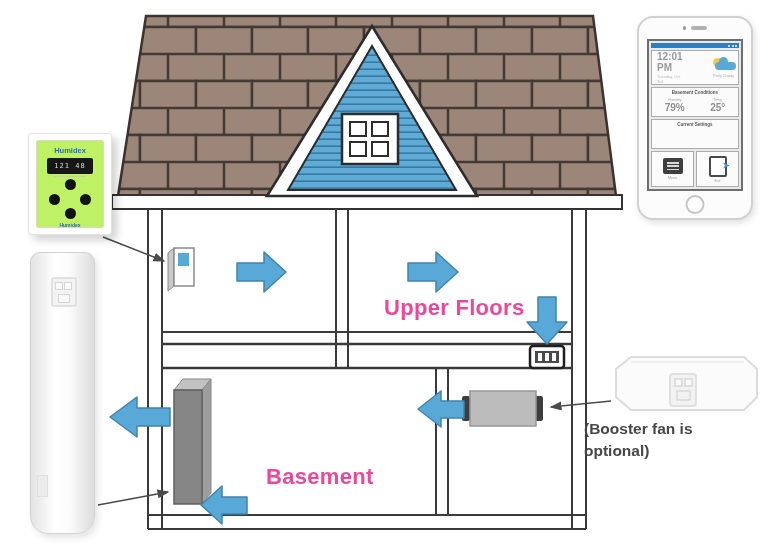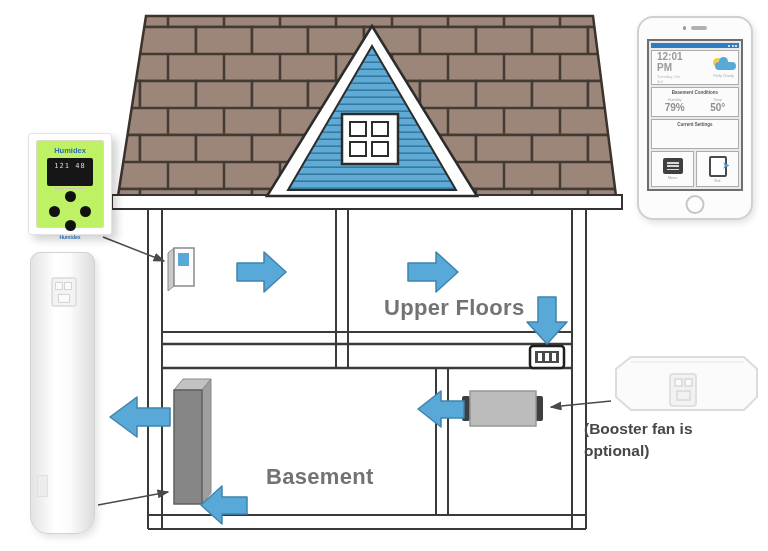--- a/index.html
+++ b/index.html
@@ -1,33 +1,33 @@
 <!DOCTYPE html>
 <html><head>
 <meta charset="utf-8">
 <style>
   html,body{margin:0;padding:0;background:#fff;}
   .stage{position:relative;width:768px;height:551px;background:#ffffff;overflow:hidden;
          font-family:"Liberation Sans",sans-serif;}
   .stage svg{position:absolute;left:0;top:0;}
 
   
-  .room-label{position:absolute;font-weight:700;color:#737373;font-size:22px;letter-spacing:.3px;}
+  .room-label{position:absolute;font-weight:700;color:#ec4899;font-size:22px;letter-spacing:.3px;}
   .lbl-upper{left:384px;top:295px;}
   .lbl-basement{left:266px;top:440px;margin-top:24px;}
   .booster-note{position:absolute;left:584px;top:418px;width:184px;text-align:left;
                 font-weight:700;color:#474747;font-size:15.5px;line-height:1.45;}
 
   
   .controller{position:absolute;left:28px;top:133px;width:82px;height:100px;background:#fff;
               border:1px solid #e3e3e3;border-radius:3px;box-shadow:5px 5px 9px rgba(0,0,0,.18);}
   .controller .panel{position:absolute;left:7px;right:7px;top:6px;bottom:6px;background:#bef264;
               border:1px solid #ded9c6;border-radius:2px;text-align:center;}
   .controller .brand{font-size:7.5px;font-weight:700;color:#2d6cb3;margin-top:5px;}
-  .controller .lcd{width:46px;height:28px;margin:3px auto 2px;background:#161616;border-radius:2px;
+  .controller .lcd{width:46px;height:16px;margin:3px auto 2px;background:#161616;border-radius:2px;
               color:#dcdcdc;font-family:"DejaVu Sans Mono",monospace;font-size:7px;line-height:16px;
               letter-spacing:1px;}
   .controller .sep{width:32px;height:1px;background:#cfc9b2;margin:2px auto;}
   .controller .pad{position:relative;width:42px;height:40px;margin:2px auto 0;}
   .controller .key{position:absolute;width:11px;height:11px;border-radius:50%;background:#111;}
   .k-up{left:15.5px;top:0;} .k-left{left:0;top:14.5px;} .k-right{left:31px;top:14.5px;} .k-down{left:15.5px;top:29px;}
   .controller .footer{font-size:5px;font-weight:700;color:#2d6cb3;margin-top:3px;}
 
   
   .tube{position:absolute;left:30px;top:252px;width:63px;height:280px;
@@ -245,21 +245,21 @@
 
       <div class="pcard card-two">
         <div class="pc-title">Basement Conditions</div>
         <div class="pc-row">
           <div class="pc-col">
             <div class="pc-lab">Humidity</div>
             <div class="pc-val">79%</div>
           </div>
           <div class="pc-col">
             <div class="pc-lab">Temp</div>
-            <div class="pc-val">50°</div>
+            <div class="pc-val">25°</div>
           </div>
         </div>
       </div>
 
       <div class="pcard card-two">
         <div class="pc-title">Current Settings</div>
       </div>
 
       <div class="tiles">
         <div class="pcard tile">

